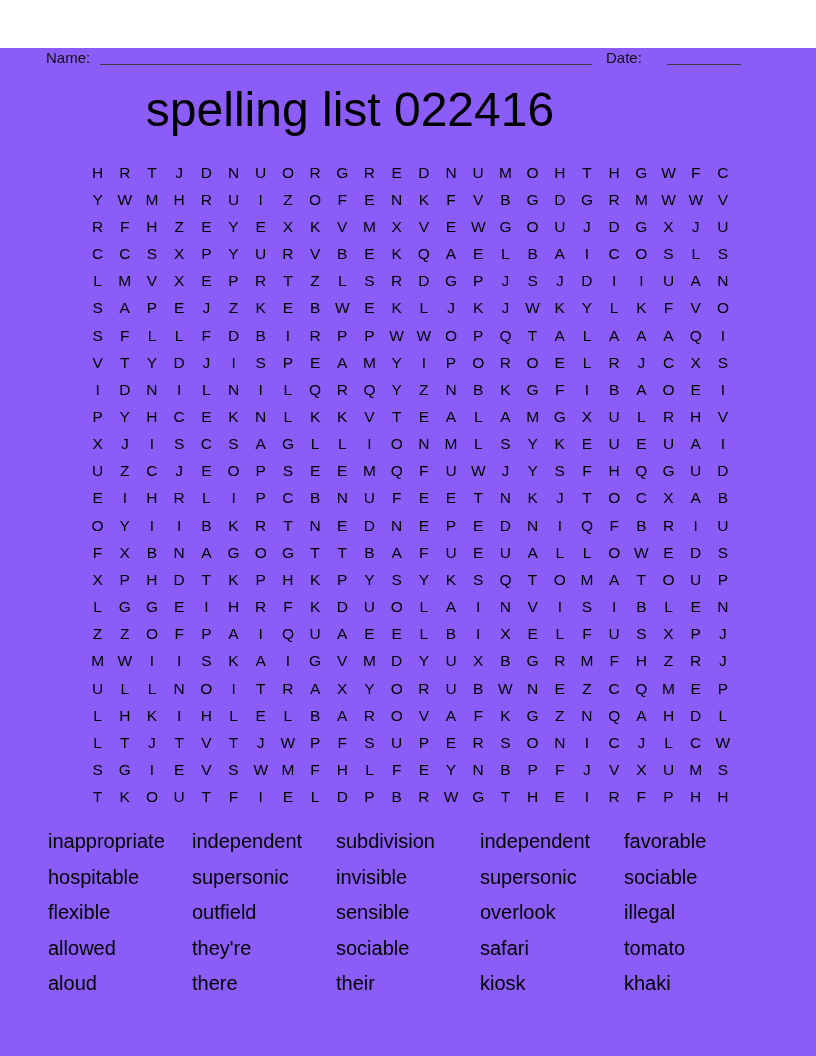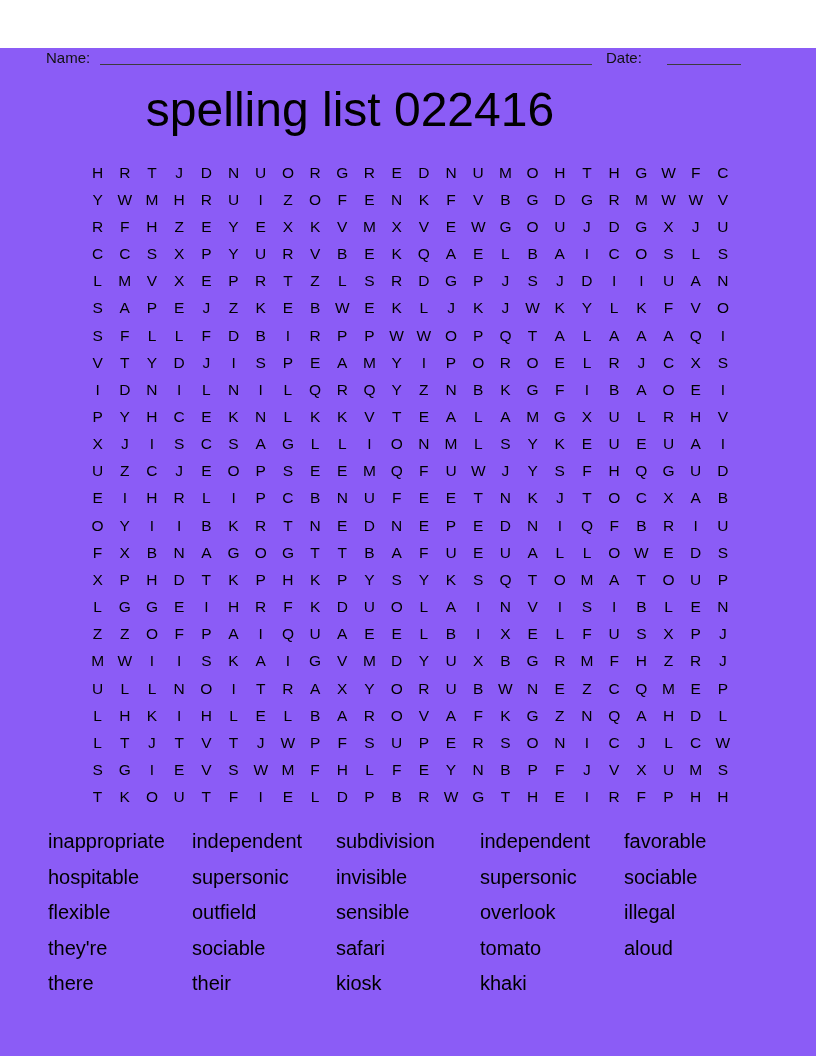--- a/index.html
+++ b/index.html
@@ -694,20 +694,21 @@
       <div class="word">hospitable</div>
       <div class="word">supersonic</div>
       <div class="word">invisible</div>
       <div class="word">supersonic</div>
       <div class="word">sociable</div>
       <div class="word">flexible</div>
       <div class="word">outfield</div>
       <div class="word">sensible</div>
       <div class="word">overlook</div>
       <div class="word">illegal</div>
+      <div class="word">allowed</div>
       <div class="word">they're</div>
       <div class="word">sociable</div>
       <div class="word">safari</div>
       <div class="word">tomato</div>
       <div class="word">aloud</div>
       <div class="word">there</div>
       <div class="word">their</div>
       <div class="word">kiosk</div>
       <div class="word">khaki</div>
     </div>

